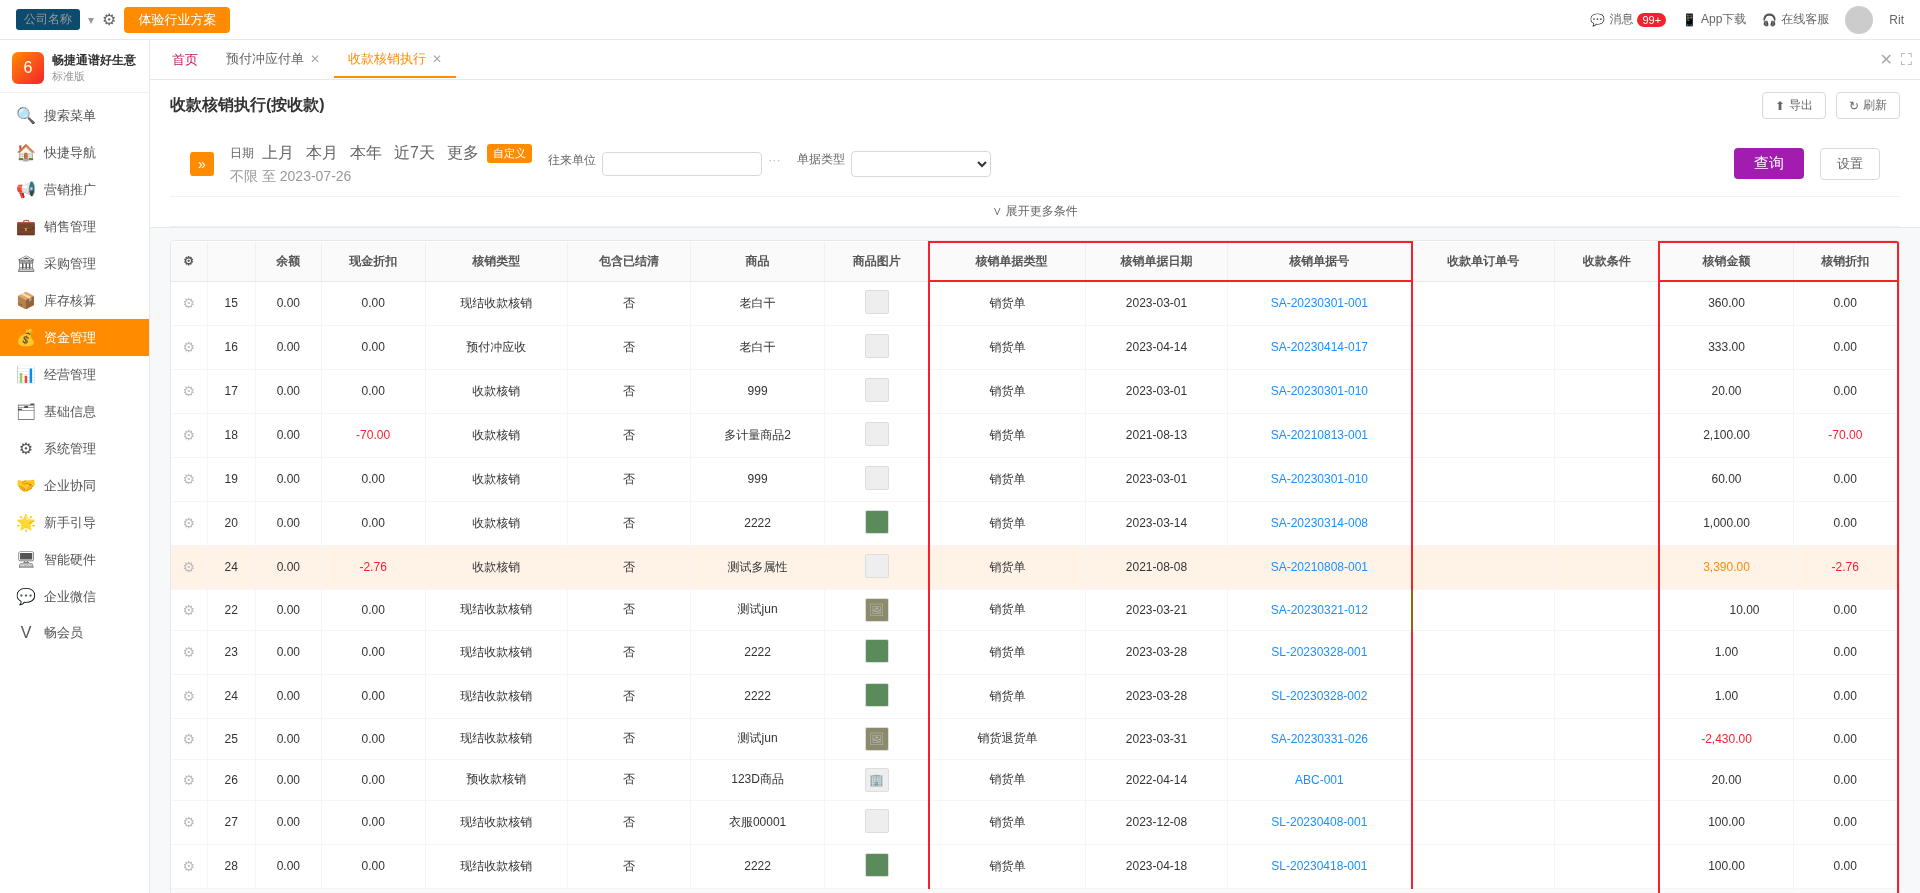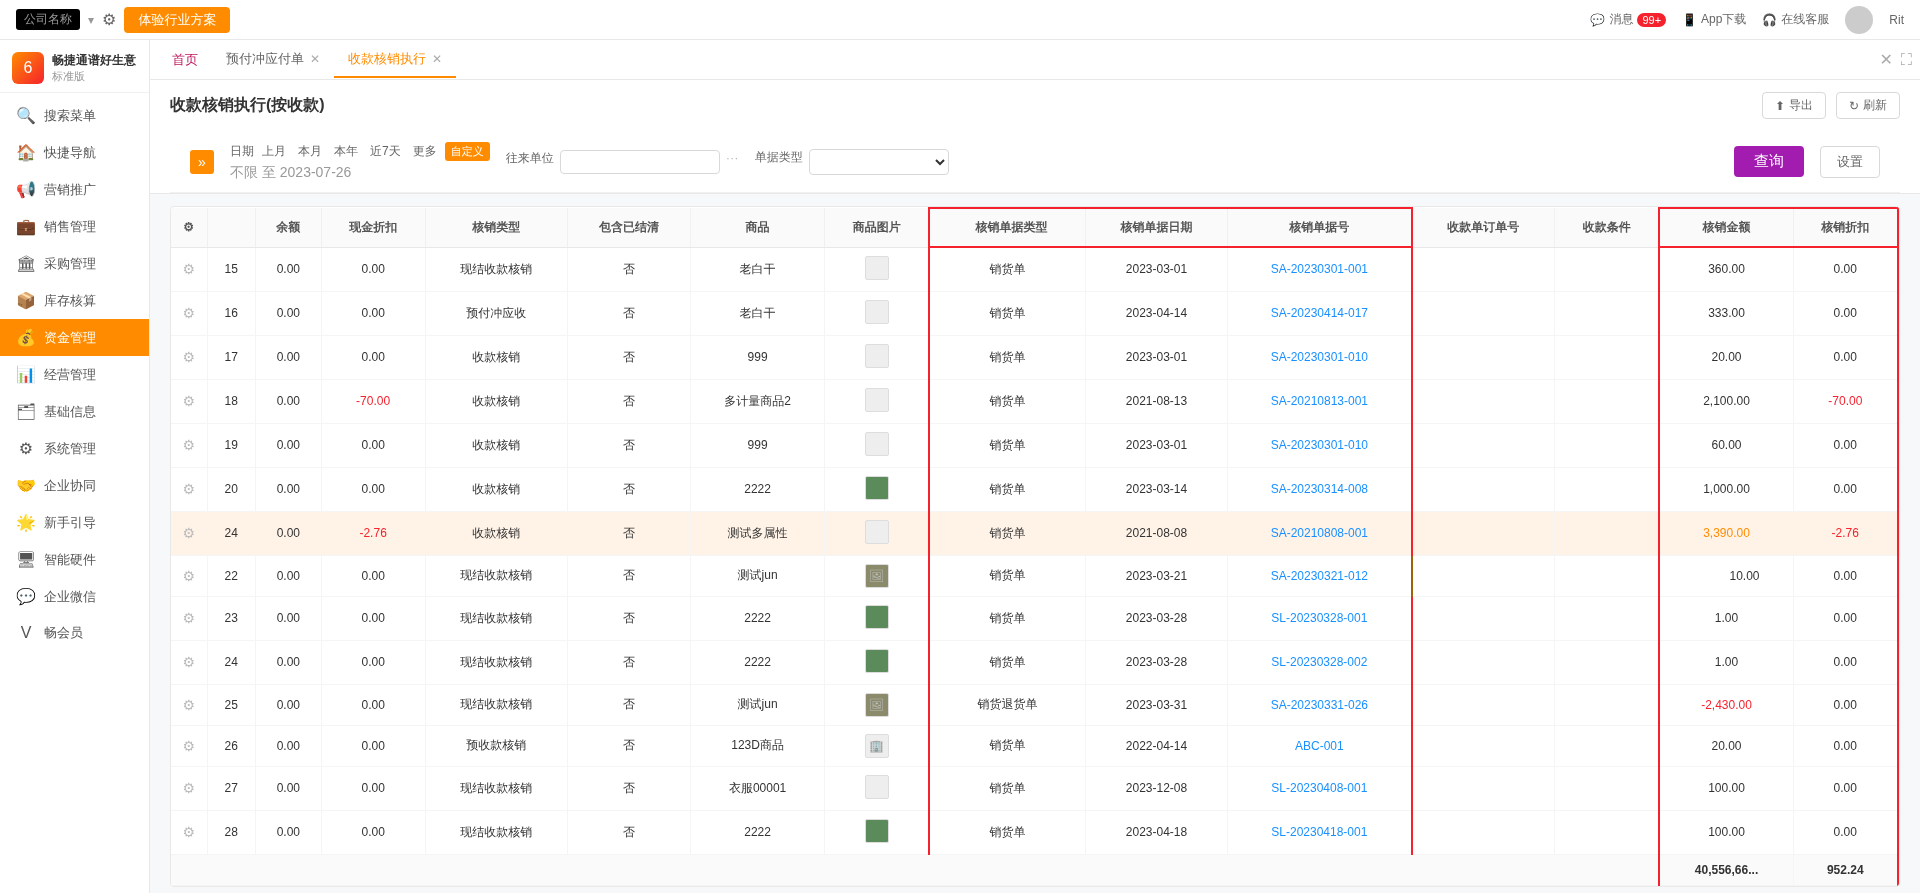--- a/index.html
+++ b/index.html
@@ -9,21 +9,21 @@
     .top-bar {
       height: 40px;
       background: #fff;
       border-bottom: 1px solid #e8e8e8;
       display: flex;
       align-items: center;
       padding: 0 16px;
       gap: 12px;
     }
     .top-bar-left { display: flex; align-items: center; gap: 8px; flex: 1; }
-    .top-bar-company { color: #999; font-size: 12px; background: #000000; padding: 2px 8px; border-radius: 3px; }
+    .top-bar-company { color: #999; font-size: 12px; background: #0c4a6e; padding: 2px 8px; border-radius: 3px; }
     .top-bar-chevron { color: #999; font-size: 12px; }
     .top-bar-gear { color: #666; font-size: 16px; cursor: pointer; }
     .btn-industry { background: #ff8c00; color: #fff; border: none; padding: 4px 14px; border-radius: 4px; font-size: 13px; cursor: pointer; }
     .top-bar-right { display: flex; align-items: center; gap: 16px; color: #666; font-size: 12px; }
     .badge-red { background: #f5222d; color: #fff; border-radius: 10px; padding: 1px 5px; font-size: 11px; }
     .top-bar-icon-item { display: flex; align-items: center; gap: 4px; cursor: pointer; }
     .user-avatar { width: 28px; height: 28px; background: #ccc; border-radius: 50%; }
 
     
     .layout { display: flex; height: calc(100vh - 40px); }
@@ -125,21 +125,21 @@
       border: none;
       border-radius: 3px;
       cursor: pointer;
       font-size: 14px;
       display: flex; align-items: center; justify-content: center;
     }
     .filter-group { display: flex; align-items: flex-start; gap: 6px; }
     .filter-label { color: #666; font-size: 12px; white-space: nowrap; }
     .filter-date-group { display: flex; flex-direction: column; gap: 2px; }
     .filter-date-btns { display: flex; gap: 4px; align-items: center; }
-    .date-btn { color: #666; font-size: 12px; cursor: pointer; padding: 2px 4px; }
+    .date-btn { color: #666; font-size: 16px; cursor: pointer; padding: 2px 4px; }
     .date-btn-custom { background: #ff8c00; color: #fff; border: none; border-radius: 3px; padding: 2px 6px; font-size: 11px; cursor: pointer; }
     .date-range-text { font-size: 14px; color: #999; }
     .filter-input { border: 1px solid #d9d9d9; padding: 4px 8px; border-radius: 4px; font-size: 12px; color: #333; width: 160px; }
     .filter-dots { color: #bbb; }
     .filter-select { border: 1px solid #d9d9d9; padding: 4px 8px; border-radius: 4px; font-size: 12px; color: #333; width: 140px; background: #fff; }
     .btn-query { background: #a21caf; color: #fff; border: none; padding: 6px 20px; border-radius: 4px; font-size: 15px; cursor: pointer; }
     .btn-setting { background: #fff; color: #666; border: 1px solid #d9d9d9; padding: 6px 16px; border-radius: 4px; font-size: 13px; cursor: pointer; }
     .filter-spacer { flex: 1; }
 
     
@@ -359,20 +359,23 @@
             <span class="filter-label">单据类型</span>
             <select class="filter-select"></select>
           </div>
 
           <div class="filter-spacer"></div>
 
           <button class="btn-query">查询</button>
           <button class="btn-setting">设置</button>
         </div>
 
+        <div class="expand-more-bar">
+          <span class="expand-more-btn">∨ 展开更多条件</span>
+        </div>
       </div>
 
       <div class="table-area">
         <div class="table-wrapper">
           <table>
             <thead>
               <tr>
                 <th class="settings-col">⚙</th>
                 <th></th>
                 <th>余额</th>

